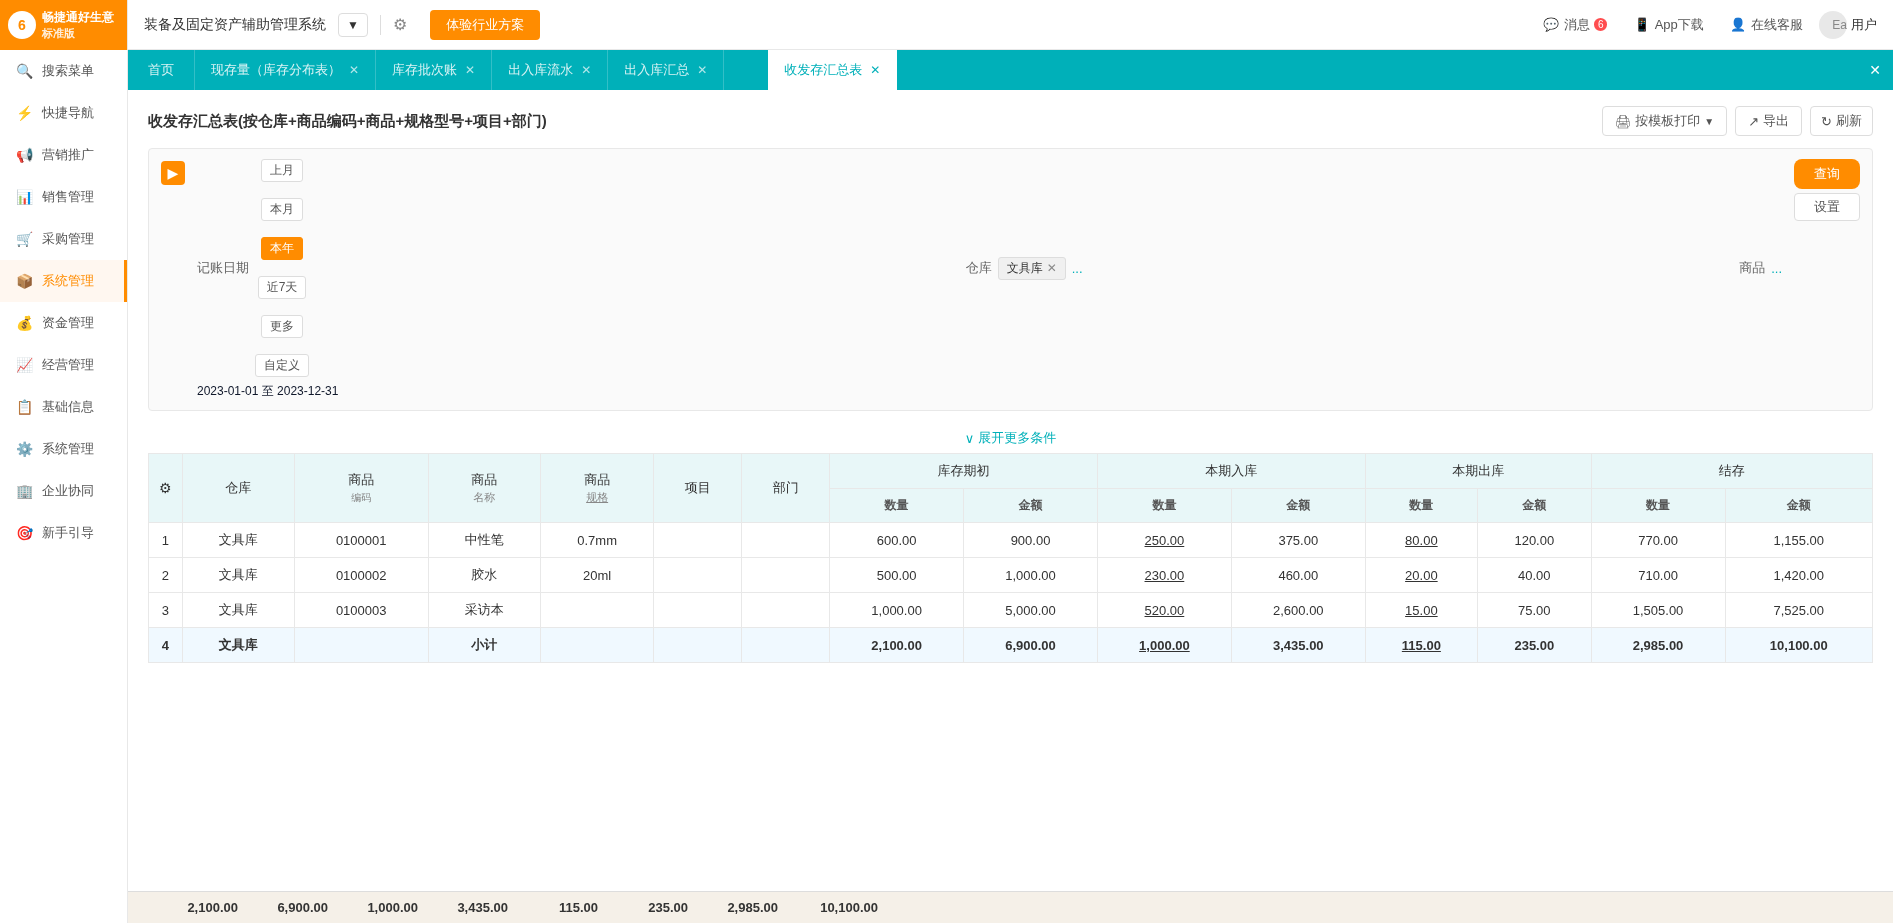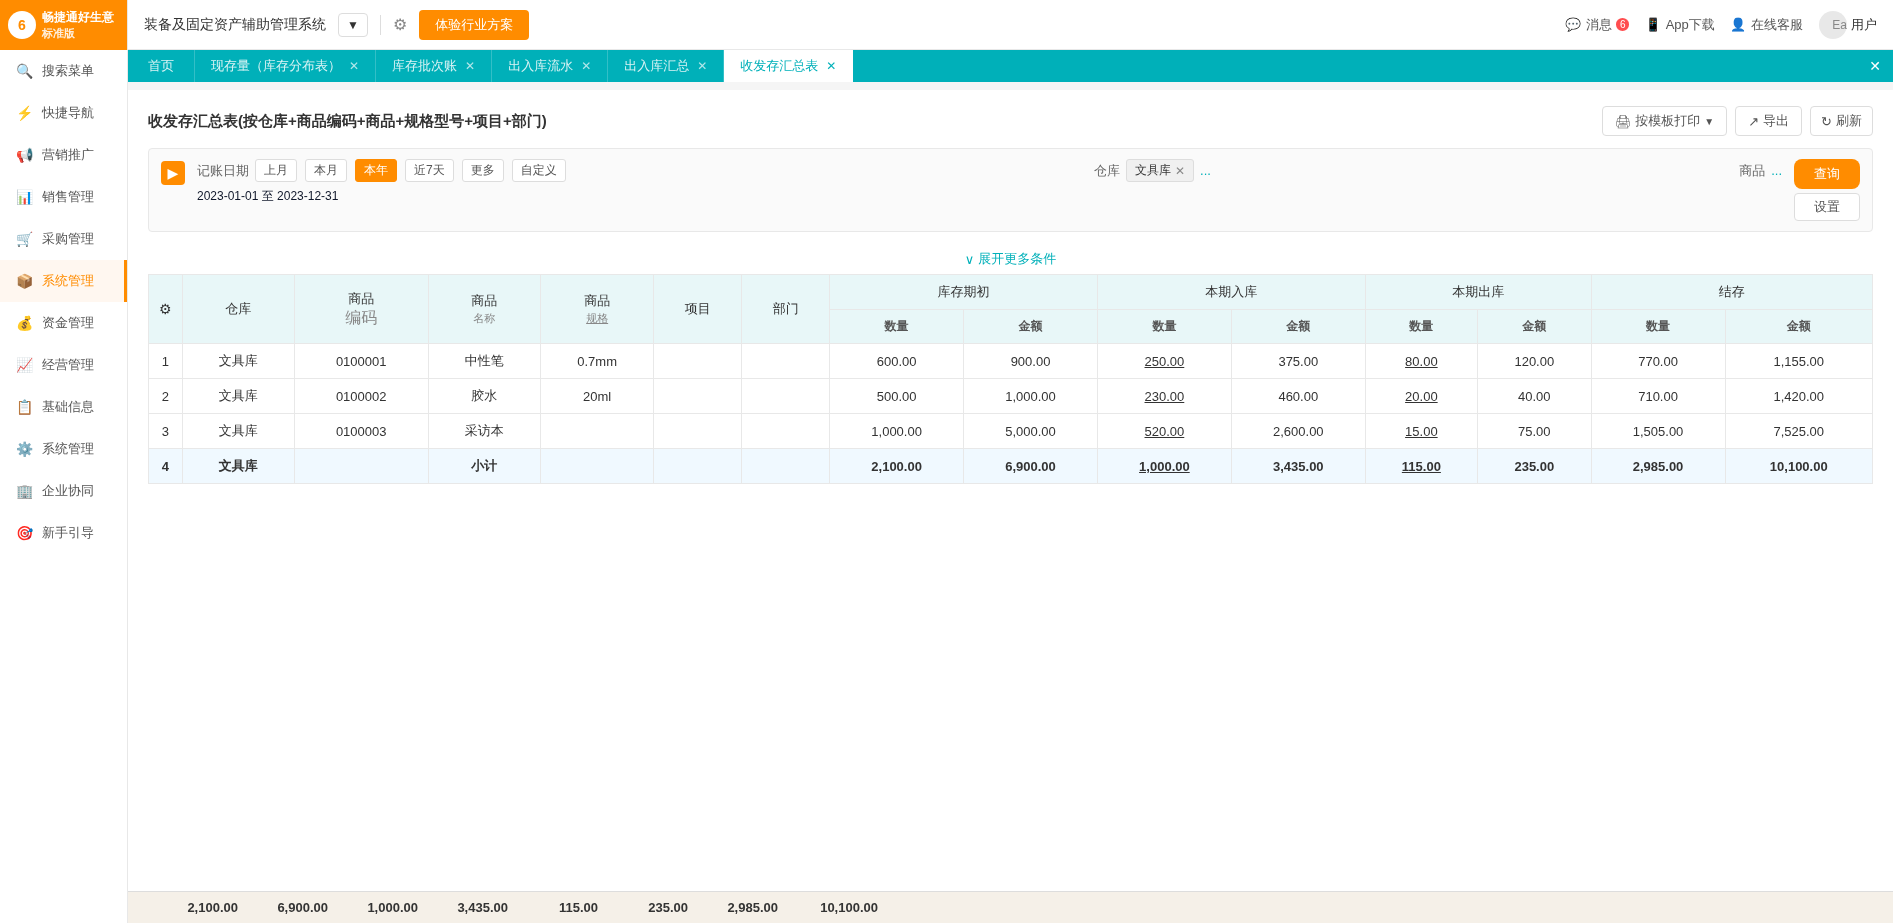--- a/index.html
+++ b/index.html
@@ -29,38 +29,38 @@
 
     
     .top-header {
       position: fixed; left: 128px; top: 0; right: 0; height: 50px;
       background: #fff; border-bottom: 1px solid #e8e8e8; z-index: 99;
       display: flex; align-items: center; justify-content: space-between; padding: 0 16px;
     }
     .header-left { display: flex; align-items: center; gap: 12px; }
     .header-dropdown { display: flex; align-items: center; gap: 4px; cursor: pointer; padding: 4px 8px; border: 1px solid #ddd; border-radius: 4px; }
     .header-actions { display: flex; align-items: center; gap: 16px; }
-    .header-btn { display: flex; align-items: center; gap: 4px; cursor: pointer; color: #555; font-size: 13px; }
+    .header-btn { display: flex; align-items: center; gap: 4px; cursor: pointer; color: #555; font-size: 13px; margin-left: 11px; }
     .header-btn.primary { background: #ff8c00; color: #fff; padding: 6px 16px; border-radius: 4px; font-size: 13px; }
     .msg-badge { background: #ff4d4f; color: #fff; border-radius: 50%; font-size: 10px; padding: 1px 4px; }
     .header-user { display: flex; align-items: center; gap: 4px; cursor: pointer; }
     .user-avatar { width: 28px; height: 28px; background: #e8e8e8; border-radius: 50%; display: flex; align-items: center; justify-content: flex-end; font-size: 12px; color: #888; }
 
     
     .tab-bar {
-      position: fixed; left: 128px; top: 50px; right: 0; height: 32px;
+      position: fixed; left: 128px; top: 50px; right: 0; height: 40px;
       background: #00b0b9; display: flex; align-items: stretch; z-index: 98; overflow: hidden;
     }
     .tab-item {
       display: flex; align-items: center; gap: 6px; padding: 0 16px;
       color: rgba(255,255,255,0.85); cursor: pointer; font-size: 13px; white-space: nowrap;
       border-right: 1px solid rgba(255,255,255,0.2);
     }
     .tab-item:first-child { padding: 0 20px; }
-    .tab-item.active { background: #fff; color: #00b0b9; }
+    .tab-item.active { background: #fff; color: #00b0b9; margin-left: 44px; }
     .tab-close { font-size: 12px; color: rgba(255,255,255,0.7); margin-left: 2px; }
     .tab-item.active .tab-close { color: #00b0b9; }
     .tab-close-white { font-size: 14px; color: #fff; cursor: pointer; margin-left: auto; padding: 0 12px; display: flex; align-items: center; }
 
     
     .main-content {
       position: fixed; left: 128px; top: 90px; right: 0; bottom: 0;
       background: #f0f2f5; overflow-y: auto;
       padding: 0;
     }
@@ -80,21 +80,21 @@
       display: flex; align-items: flex-start; gap: 12px; padding: 10px 12px;
       background: #fafafa; border: 1px solid #e8e8e8; border-radius: 4px; margin-bottom: 12px;
     }
     .filter-expand-btn {
       width: 24px; height: 24px; background: #ff8c00; color: #fff;
       display: flex; align-items: center; justify-content: center; border-radius: 4px; cursor: pointer; font-size: 14px; flex-shrink: 0; margin-top: 2px;
     }
     .filter-row { display: flex; align-items: center; gap: 12px; flex-wrap: wrap; flex: 1; justify-content: space-between; }
     .filter-group { display: flex; align-items: center; gap: 6px; }
     .filter-label { color: #666; font-size: 13px; white-space: nowrap; }
-    .date-btns { display: flex; gap: 8px; align-items: center; }
+    .date-btns { display: flex; gap: 16px; align-items: center; flex-direction: column; }
     .date-btn { padding: 2px 8px; border: 1px solid #ddd; border-radius: 3px; cursor: pointer; font-size: 12px; color: #555; background: #fff; }
     .date-btn.active { background: #ff8c00; color: #fff; border-color: #ff8c00; }
     .date-range { font-size: 12px; color: #0f172a; margin-top: 14px; }
     .filter-tag { display: flex; align-items: center; gap: 4px; background: #f0f0f0; border: 1px solid #ddd; border-radius: 3px; padding: 2px 8px; font-size: 12px; }
     .filter-tag-close { cursor: pointer; color: #888; font-size: 12px; }
     .warehouse-filter { display: flex; align-items: center; gap: 6px; }
     .goods-filter { display: flex; align-items: center; gap: 6px; }
     .filter-dotdot { color: #00b0b9; cursor: pointer; font-size: 13px; }
 
     .filter-action-btns { display: flex; flex-direction: column; gap: 4px; }
@@ -319,21 +319,21 @@
       <span>展开更多条件</span>
     </div>
 
     <table class="data-table">
       <thead>
         <tr>
           <th rowspan="2" class="table-settings-icon">
             <span>⚙</span>
           </th>
           <th rowspan="2">仓库</th>
-          <th rowspan="2">商品<br><span style="font-size:16px;color:#888;">编码</span></th>
+          <th rowspan="2">商品<br><span style="font-size:10px;color:#888;">编码</span></th>
           <th rowspan="2">商品<br><span style="font-size:11px;color:#888;">名称</span></th>
           <th rowspan="2">商品<br><span style="font-size:11px;color:#888;text-decoration:underline;">规格</span></th>
           <th rowspan="2">项目</th>
           <th rowspan="2">部门</th>
           <th colspan="2">库存期初</th>
           <th colspan="2">本期入库</th>
           <th colspan="2">本期出库</th>
           <th colspan="2">结存</th>
         </tr>
         <tr>

